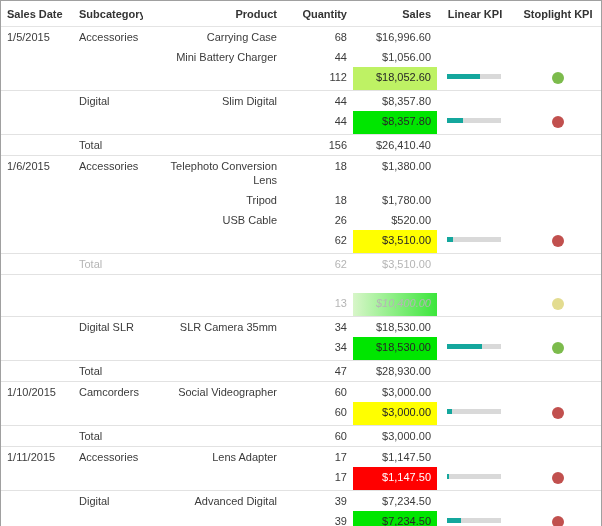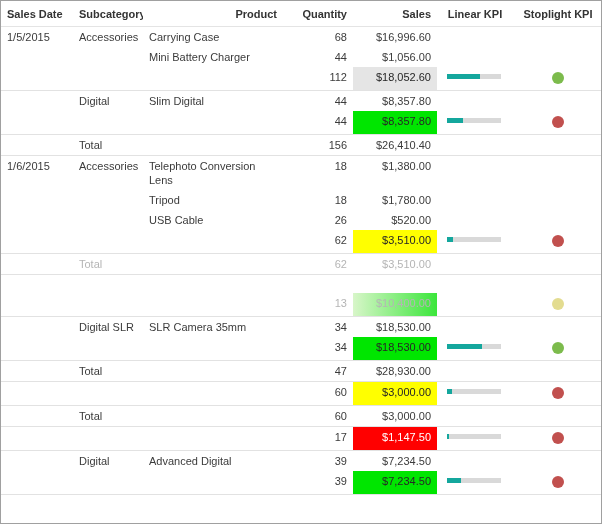--- a/index.html
+++ b/index.html
@@ -33,21 +33,21 @@
   .col-subcategory{ width: 70px; }
   .col-product    { width: 140px; }
   .col-quantity   { width: 70px; }
   .col-sales      { width: 84px; }
   .col-kpi        { width: 76px; }
   .col-stoplight  { width: 90px; }
   th.col-date { text-align: left; }
   td.col-date { text-align: left; }
   th.col-subcategory, td.col-subcategory { text-align: left; }
   th.col-product { text-align: right; }
-  td.col-product { text-align: left; }
+  td.col-product { text-align: right; }
   th.col-quantity, td.col-quantity,
   th.col-sales, td.col-sales { text-align: right; }
   th.col-kpi { }
   td.col-kpi { text-align: left; padding-left: 10px; }
   th.col-stoplight, td.col-stoplight { text-align: center; margin-top: 25px; }
   tr.row-subtotal td, tr.row-total td { border-bottom: 1px solid #e2e2e2; }
   tr.row-spacer td { height: 18px; border: none; }
   tr.faded td { color: #b5b5b5; }
   td.hl { color: #262626; }
   .bar-track { width: 54px; height: 5px; margin-top: 4px; }
@@ -88,21 +88,21 @@
           <td class="col-quantity">44</td>
           <td class="col-sales">$1,056.00</td>
           <td class="col-kpi"></td>
           <td class="col-stoplight"></td>
         </tr>
         <tr class="row-subtotal">
           <td class="col-date"></td>
           <td class="col-subcategory"></td>
           <td class="col-product"></td>
           <td class="col-quantity">112</td>
-          <td class="col-sales hl" style="background: #e5e5e5;">$18,052.60</td>
+          <td class="col-sales hl" style="background: #bef264;">$18,052.60</td>
           <td class="col-kpi">
             <div class="bar-track" style="background: rgb(217, 217, 217);">
               <div class="bar-fill" style="width: 62%; background: rgb(20, 167, 157);"></div>
             </div>
           </td>
           <td class="col-stoplight"><span class="dot" style="background: rgb(124, 187, 76);"></span></td>
         </tr>
         <tr class="row-detail">
           <td class="col-date"></td>
           <td class="col-subcategory">Digital</td>
@@ -184,21 +184,21 @@
           <td class="col-stoplight"></td>
         </tr>
         <tr class="row-spacer">
           <td colspan="7"></td>
         </tr>
         <tr class="row-subtotal faded">
           <td class="col-date"></td>
           <td class="col-subcategory"></td>
           <td class="col-product"></td>
           <td class="col-quantity">13</td>
-          <td class="col-sales hl" style="background: linear-gradient(90deg, rgb(216, 246, 201), rgb(59, 230, 59));">$10,400.00</td>
+          <td class="col-sales hl" style="background: linear-gradient(90deg, rgb(216, 246, 201), rgb(59, 230, 59)); font-style: italic;">$10,400.00</td>
           <td class="col-kpi"></td>
           <td class="col-stoplight"><span class="dot" style="background: rgb(227, 220, 144);"></span></td>
         </tr>
         <tr class="row-detail">
           <td class="col-date"></td>
           <td class="col-subcategory">Digital SLR</td>
           <td class="col-product">SLR Camera 35mm</td>
           <td class="col-quantity">34</td>
           <td class="col-sales">$18,530.00</td>
           <td class="col-kpi"></td>
@@ -219,39 +219,57 @@
         </tr>
         <tr class="row-total">
           <td class="col-date"></td>
           <td class="col-subcategory">Total</td>
           <td class="col-product"></td>
           <td class="col-quantity">47</td>
           <td class="col-sales">$28,930.00</td>
           <td class="col-kpi"></td>
           <td class="col-stoplight"></td>
         </tr>
+        <tr class="row-detail">
+          <td class="col-date">1/10/2015</td>
+          <td class="col-subcategory">Camcorders</td>
+          <td class="col-product">Social Videographer</td>
+          <td class="col-quantity">60</td>
+          <td class="col-sales">$3,000.00</td>
+          <td class="col-kpi"></td>
+          <td class="col-stoplight"></td>
+        </tr>
         <tr class="row-subtotal">
           <td class="col-date"></td>
           <td class="col-subcategory"></td>
           <td class="col-product"></td>
           <td class="col-quantity">60</td>
           <td class="col-sales hl" style="background: rgb(255, 255, 0);">$3,000.00</td>
           <td class="col-kpi">
             <div class="bar-track" style="background: rgb(217, 217, 217);">
               <div class="bar-fill" style="width: 10%; background: rgb(20, 167, 157);"></div>
             </div>
           </td>
           <td class="col-stoplight"><span class="dot" style="background: rgb(193, 80, 78);"></span></td>
         </tr>
         <tr class="row-total">
           <td class="col-date"></td>
           <td class="col-subcategory">Total</td>
           <td class="col-product"></td>
           <td class="col-quantity">60</td>
           <td class="col-sales">$3,000.00</td>
+          <td class="col-kpi"></td>
+          <td class="col-stoplight"></td>
+        </tr>
+        <tr class="row-detail">
+          <td class="col-date">1/11/2015</td>
+          <td class="col-subcategory">Accessories</td>
+          <td class="col-product">Lens Adapter</td>
+          <td class="col-quantity">17</td>
+          <td class="col-sales">$1,147.50</td>
           <td class="col-kpi"></td>
           <td class="col-stoplight"></td>
         </tr>
         <tr class="row-subtotal">
           <td class="col-date"></td>
           <td class="col-subcategory"></td>
           <td class="col-product"></td>
           <td class="col-quantity">17</td>
           <td class="col-sales hl" style="background: rgb(255, 0, 0); color: rgb(255, 255, 255);">$1,147.50</td>
           <td class="col-kpi">

